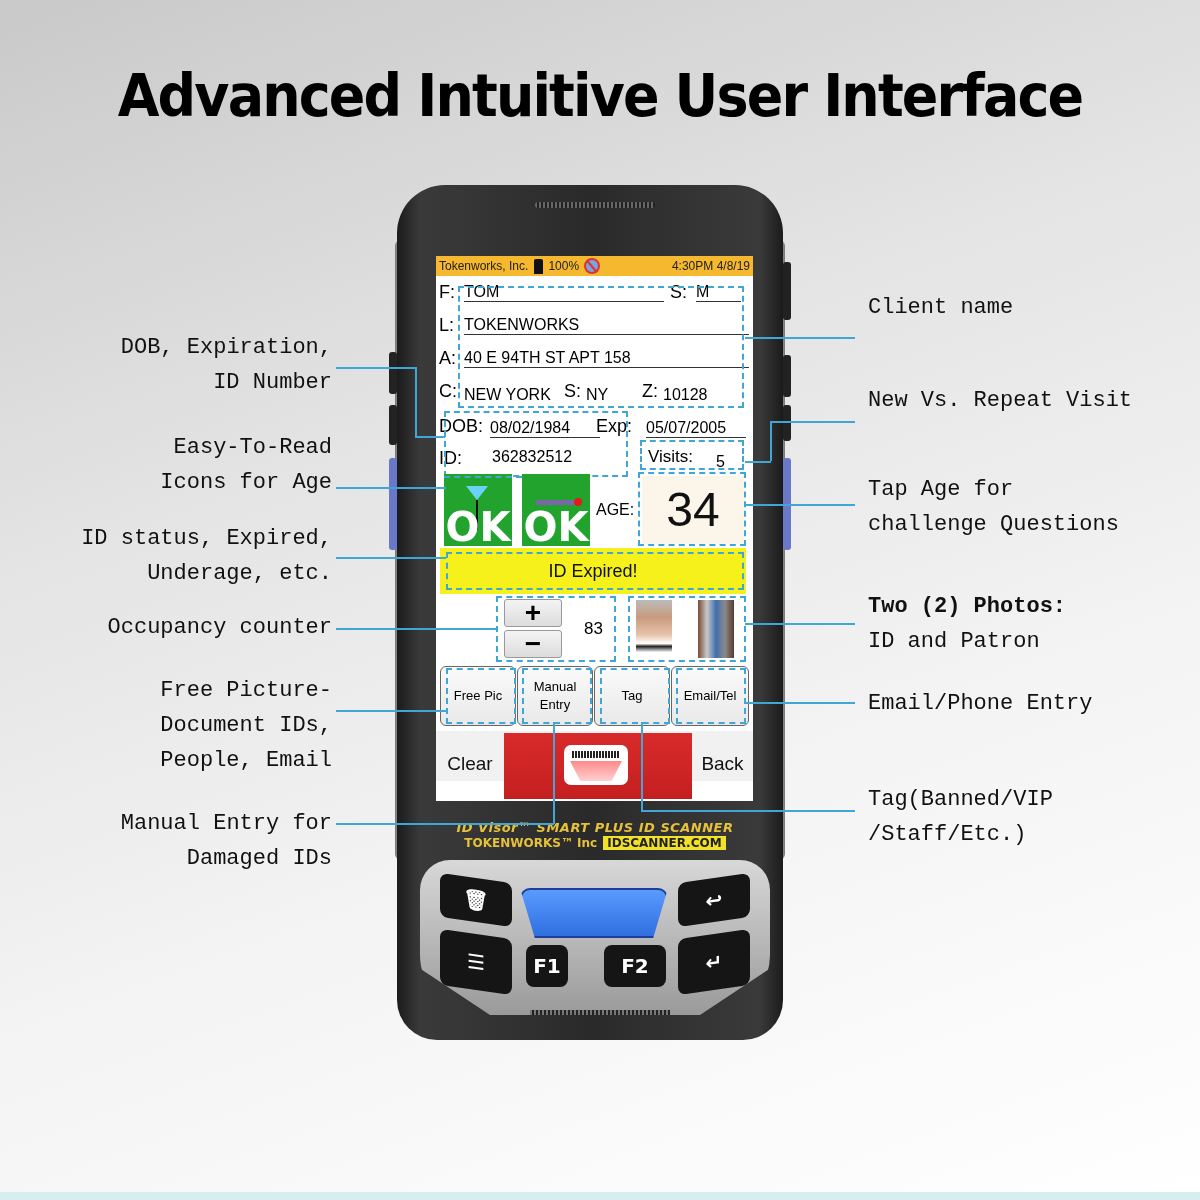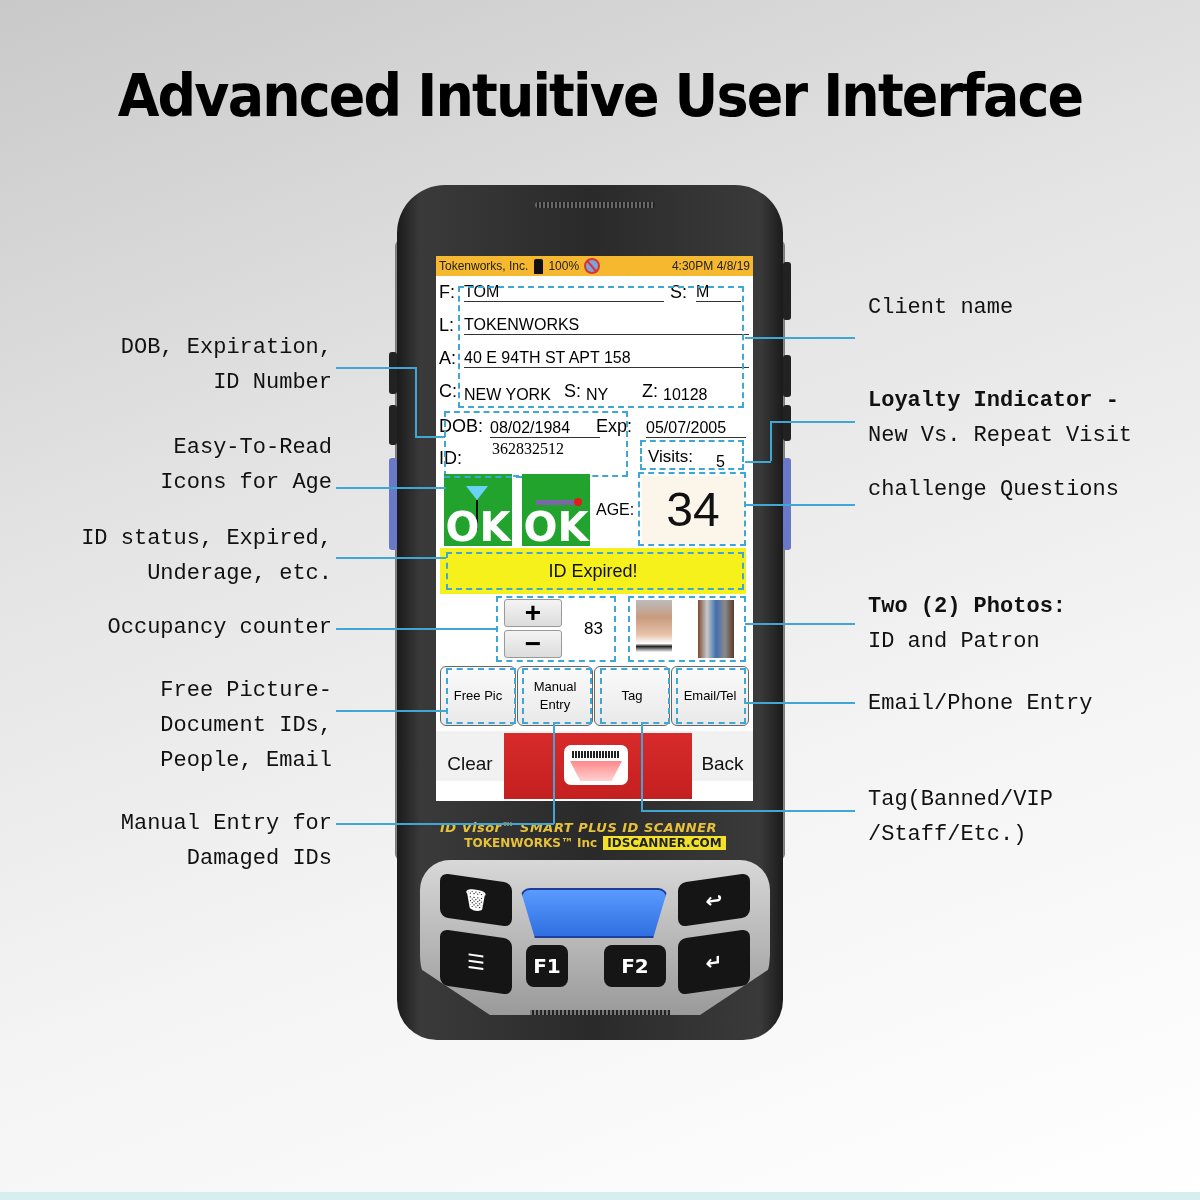--- a/index.html
+++ b/index.html
@@ -69,21 +69,21 @@
   .photo.patron { background: linear-gradient(90deg,#7b4a35 0%, #c9c9c9 25%, #3f6fb0 50%, #8a8a8a 75%, #5b3b2a 100%); }
 
   .fbtn { position: absolute; height: 60px; background: linear-gradient(#fafafa,#e9e9e9); border: 1px solid #666; border-radius: 6px; font-size: 13px; text-align: center; display: flex; align-items: center; justify-content: center; line-height: 18px; }
   .bottom-bar { position: absolute; left: 0; top: 475px; width: 317px; height: 50px; background: #f1f1f1; padding-left: 40px; }
   .bbtn { position: absolute; top: 0; height: 66px; font-size: 19px; display: flex; align-items: center; justify-content: center; color: #111; }
   .scan-btn { position: absolute; left: 68px; top: 2px; width: 188px; height: 66px; background: linear-gradient(#d82b2b, #c41f1f); }
   .scan-icon { position: absolute; left: 60px; top: 12px; width: 64px; height: 40px; background: #fff; border-radius: 7px; }
   .scan-icon .bars { position: absolute; left: 8px; top: 6px; width: 48px; height: 7px; background: repeating-linear-gradient(90deg,#222 0 2px,#fff 2px 3px); }
   .scan-icon .beam { position: absolute; left: 6px; top: 16px; width: 52px; height: 20px; background: linear-gradient(#ff8a8a,#ffd0d0); clip-path: polygon(0 0,100% 0,80% 100%,20% 100%); }
 
-  .brand1 { position: absolute; left: 440px; top: 820px; width: 310px; font-size: 13px; font-style: italic; font-weight: bold; color: #e6c23a; text-align: left; letter-spacing: 0.5px; }
+  .brand1 { position: absolute; left: 440px; top: 820px; width: 310px; font-size: 13px; font-style: italic; font-weight: bold; color: #e6c23a; text-align: center; letter-spacing: 0.5px; }
   .brand2 { position: absolute; left: 440px; top: 836px; width: 310px; font-size: 12px; font-weight: bold; color: #e6c23a; display: flex; align-items: center; gap: 6px; justify-content: center; }
   .brand2 .url { background: #f2e12a; color: #222; padding: 0 4px; }
 
   .keypad {
     position: absolute; left: 420px; top: 860px; width: 350px; height: 155px;
     background: linear-gradient(#d8d8d8,#9a9a9a);
     border-radius: 30px 30px 60px 60px;
     clip-path: polygon(0 0,100% 0,100% 70%,80% 100%,20% 100%,0 70%);
   }
   .key { position: absolute; background: #151515; color: #fff; font-weight: bold; font-size: 20px; display: flex; align-items: center; justify-content: center; border-radius: 8px; font-family: "DejaVu Sans", sans-serif; }
@@ -134,21 +134,21 @@
   <span class="val small" style="left:150px;top:130px;width:40px;border:none;">NY</span>
   <span class="lbl" style="left:206px;top:125px;">Z:</span>
   <span class="val small" style="left:227px;top:130px;width:60px;border:none;">10128</span>
   <div class="dash" style="left:22px;top:30px;width:286px;height:122px;"></div>
 
   <span class="lbl" style="left:3px;top:160px;">DOB:</span>
   <span class="val small" style="left:54px;top:163px;width:110px;">08/02/1984</span>
   <span class="lbl" style="left:160px;top:160px;">Exp:</span>
   <span class="val small" style="left:210px;top:163px;width:100px;">05/07/2005</span>
   <span class="lbl" style="left:3px;top:192px;">ID:</span>
-  <span class="val small" style="left:56px;top:184px;width:120px;border:none;font-family:Liberation Serif, serif;">362832512</span>
+  <span class="val small" style="left:56px;top:192px;width:120px;border:none;">362832512</span>
   <div class="dash" style="left:8px;top:155px;width:184px;height:66px;"></div>
 
   <div class="dash" style="left:204px;top:184px;width:104px;height:30px;"></div>
   <span class="lbl" style="left:212px;top:191px;font-size:17px;">Visits:</span>
   <span class="small" style="position:absolute;left:280px;top:197px;">5</span>
 
   <div class="ok-tile" style="left:8px;top:218px;">
     <span class="glass"></span>
     <span class="glass-stem"></span>
     <span class="ok">OK</span>
@@ -262,24 +262,24 @@
 </div>
 <div class="callout left" style="left:40px;top:806px;width:292px;">
   <span class="line">Manual Entry for</span>
   <span class="line">Damaged IDs</span>
 </div>
 
 <div class="callout" style="left:868px;top:290px;width:320px;">
   <span class="line">Client name</span>
 </div>
 <div class="callout" style="left:868px;top:383px;width:320px;">
-  <span class="bold">Loyalty Indicator -</span>
   <span class="line">New Vs. Repeat Visit</span>
 </div>
 <div class="callout" style="left:868px;top:472px;width:320px;">
+  <span class="line">Tap Age for</span>
   <span class="line">challenge Questions</span>
 </div>
 <div class="callout" style="left:868px;top:589px;width:320px;">
   <span class="bold">Two (2) Photos:</span>
   <span class="line">ID and Patron</span>
 </div>
 <div class="callout" style="left:868px;top:686px;width:320px;">
   <span class="line">Email/Phone Entry</span>
 </div>
 <div class="callout" style="left:868px;top:782px;width:320px;">

